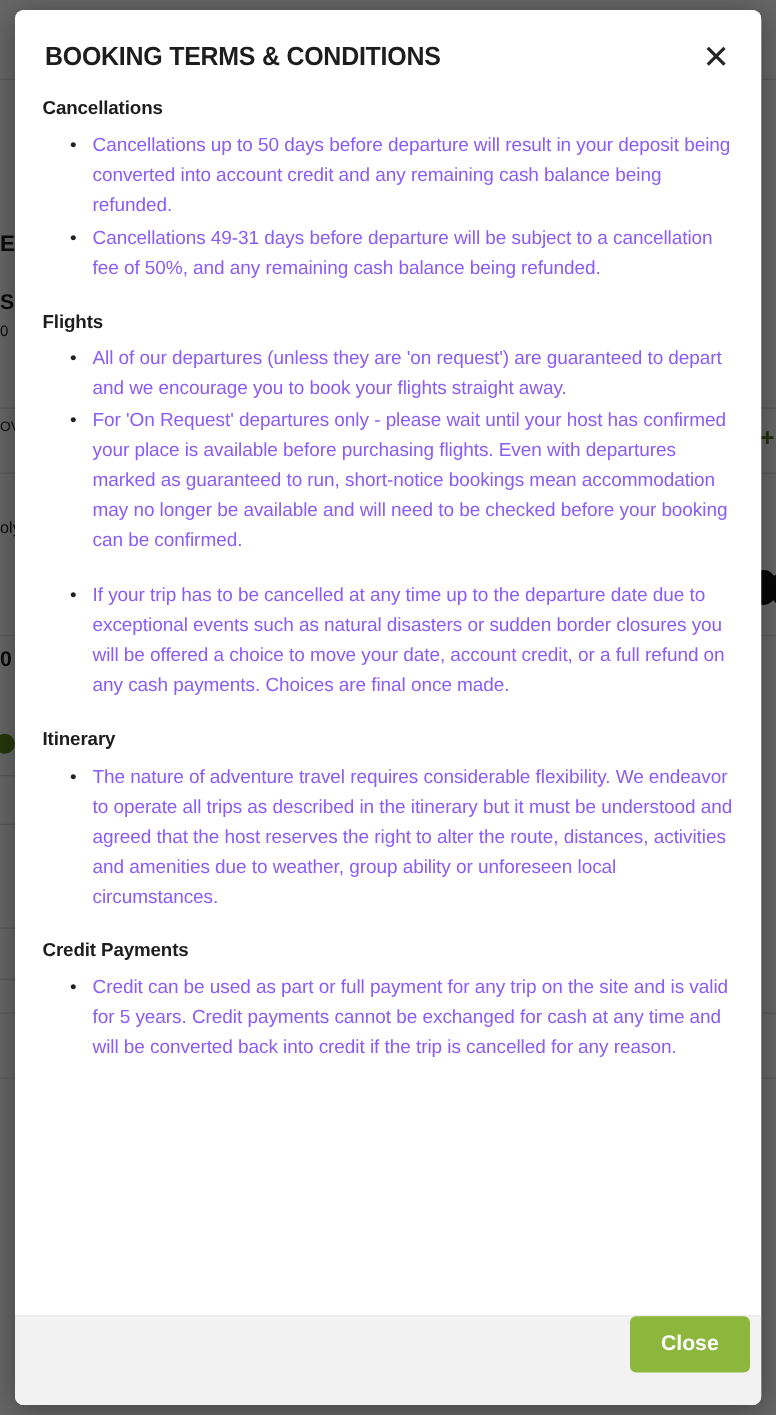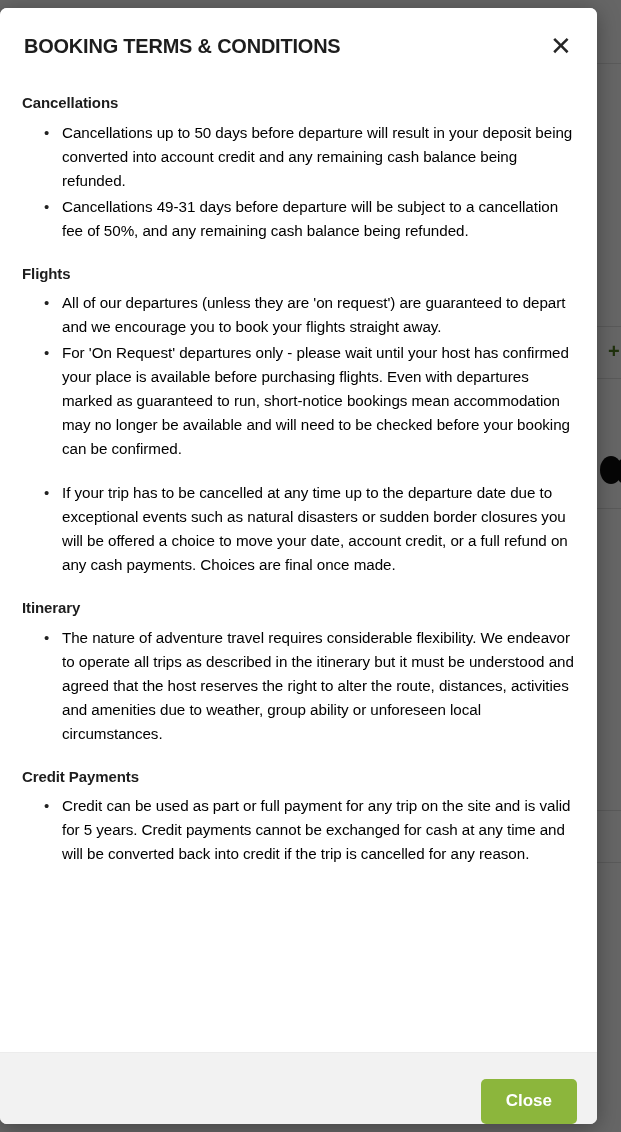--- a/index.html
+++ b/index.html
@@ -66,21 +66,21 @@
   }
   .scrim {
     position: absolute;
     inset: 0;
     background: rgba(0,0,0,0.60);
   }
 
   
   #modal {
     position: absolute;
-    left: 0;
+    left: 12px;
     top: 8px;
     width: 597px;
     height: 1116px;
     background: #ffffff;
     border-radius: 7px;
     box-shadow: 0 4px 22px rgba(0,0,0,0.35);
     display: flex;
     flex-direction: column;
     overflow: hidden;
   }
@@ -122,59 +122,59 @@
     font-weight: 400;
   }
 
   #modal-body {
     flex: 1 1 auto;
     overflow-y: auto;
     padding: 12px 22px 10px 22px;
   }
   .section { margin: 0 0 2px 0; }
   .section-heading {
-    margin: 16px 0 2px 0;
+    margin: 0 0 2px 0;
     font-family: "Liberation Sans", sans-serif;
     font-size: 15px;
     font-weight: 700;
     color: #1d1d1d;
     letter-spacing: -0.1px;
     line-height: 1.5;
   }
   .section-list {
     margin: 6px 0 20px 0;
     padding-left: 40px;
     list-style: none;
   }
   .section-list li {
     position: relative;
     margin: 0 0 2px 0;
     font-size: 15.2px;
     line-height: 1.58;
-    color: #000000;
+    color: #8b5cf6;
     letter-spacing: -0.05px;
   }
   .section-list li::before {
     content: "\2022";
     position: absolute;
     left: -18px;
     top: 0;
     font-size: 15px;
     color: #222222;
   }
 
   #modal-footer {
     flex: 0 0 auto;
     height: 72px;
     background: #f2f2f2;
     border-top: 1px solid #ececec;
     display: flex;
-    align-items: flex-end;
+    align-items: flex-start;
     justify-content: flex-end;
-    padding: 0 20px;
+    padding: 0 9px;
   }
   #close-button {
     background: #8CB63C;
     color: #ffffff;
     border: none;
     border-radius: 5px;
     font-family: "Liberation Sans", sans-serif;
     font-size: 17px;
     font-weight: 700;
     padding: 13px 25px;

